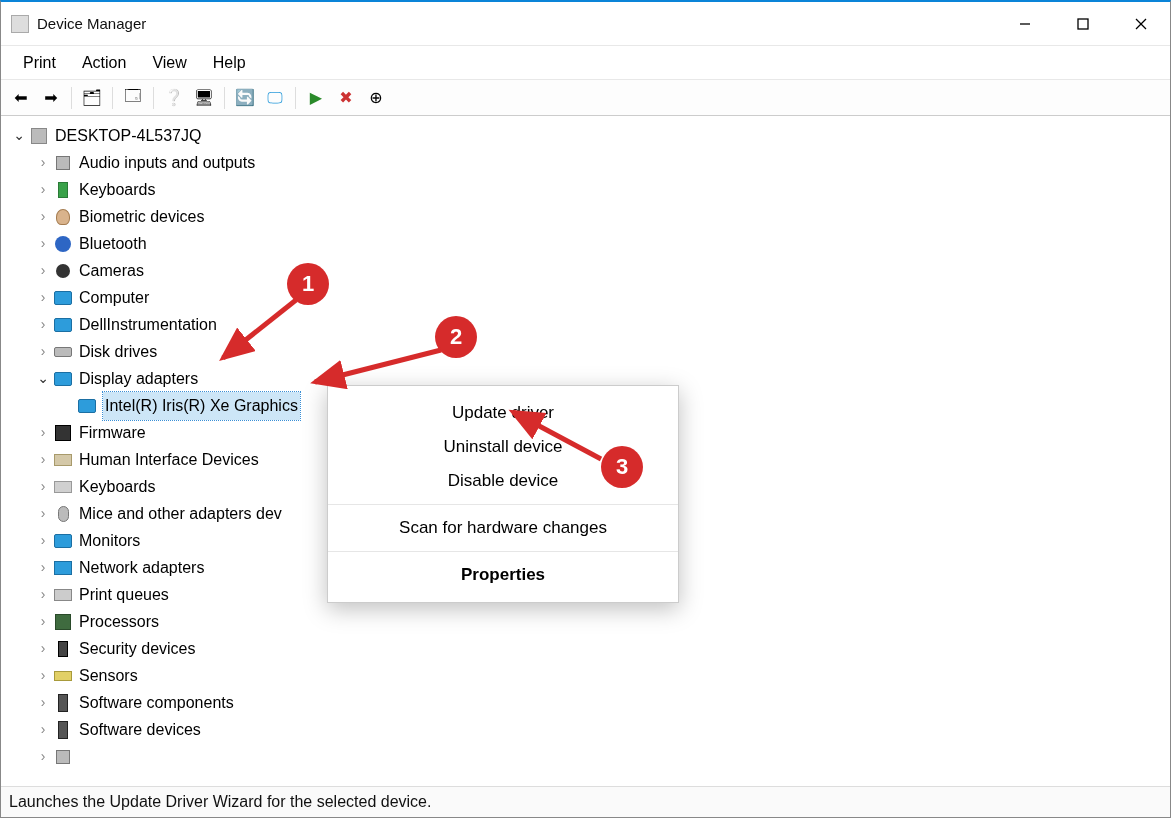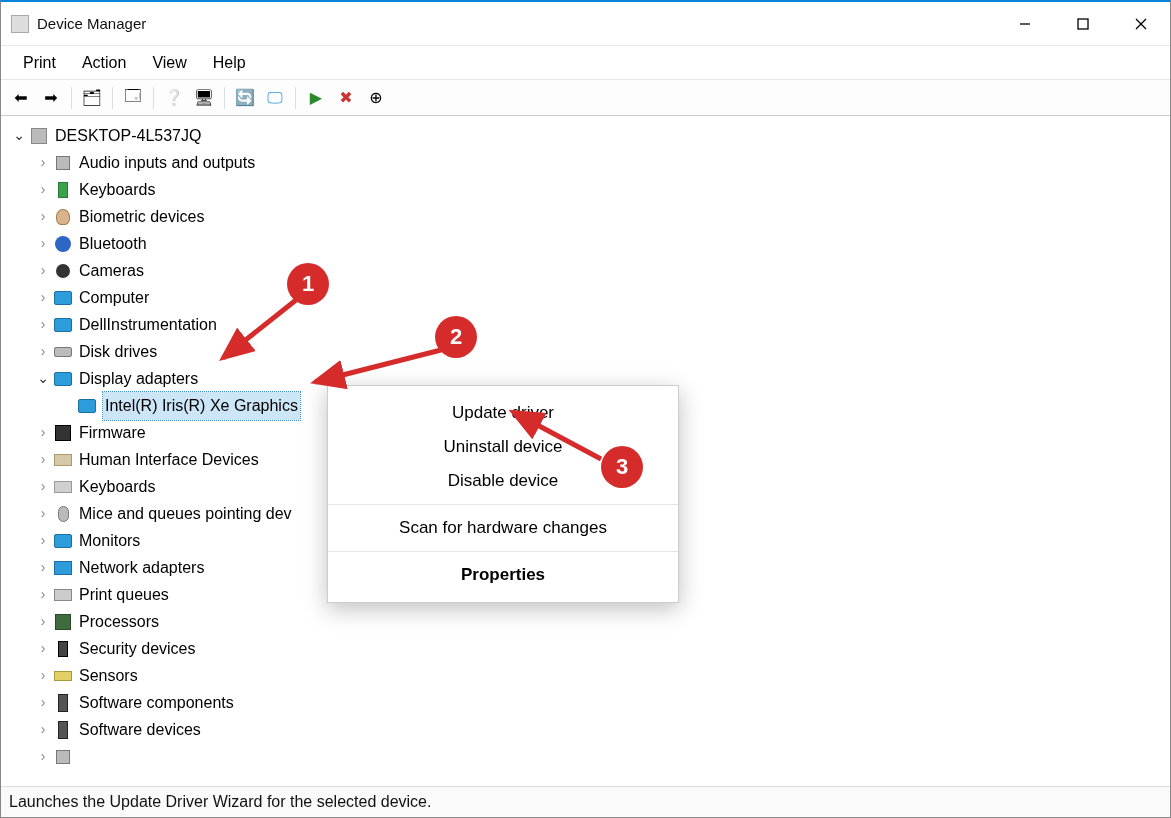--- a/index.html
+++ b/index.html
@@ -347,21 +347,21 @@
           <span class="ic-kb"></span>
         </span>
         <span>Keyboards</span>
       </div>
       <div class="tree-node">
         <span class="tree-indent" style="width: 24px;"></span>
         <span class="expander" style="font-size: 14px; color: rgb(136, 136, 136);">›</span>
         <span class="node-icon">
           <span class="ic-mouse"></span>
         </span>
-        <span>Mice and queues pointing dev</span>
+        <span>Mice and other adapters dev</span>
       </div>
       <div class="tree-node">
         <span class="tree-indent" style="width: 24px;"></span>
         <span class="expander" style="font-size: 14px; color: rgb(136, 136, 136);">›</span>
         <span class="node-icon">
           <span class="ic-mon"></span>
         </span>
         <span>Monitors</span>
       </div>
       <div class="tree-node">

